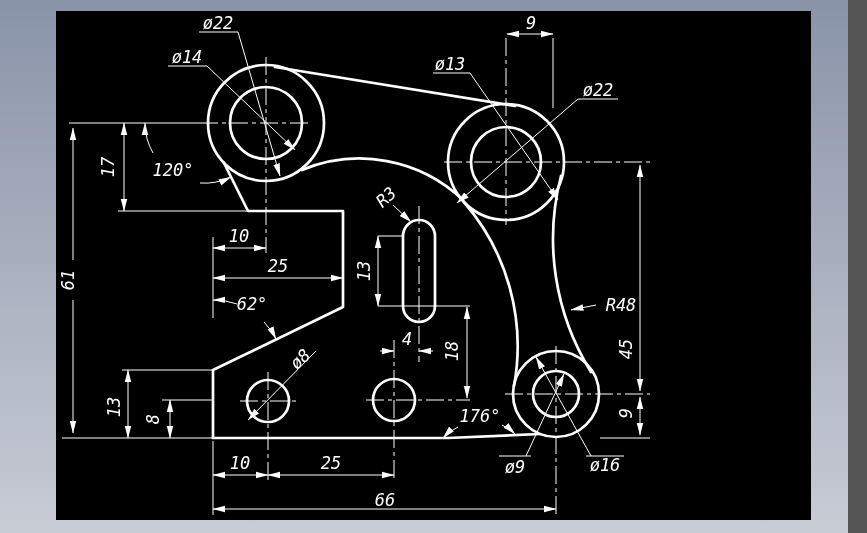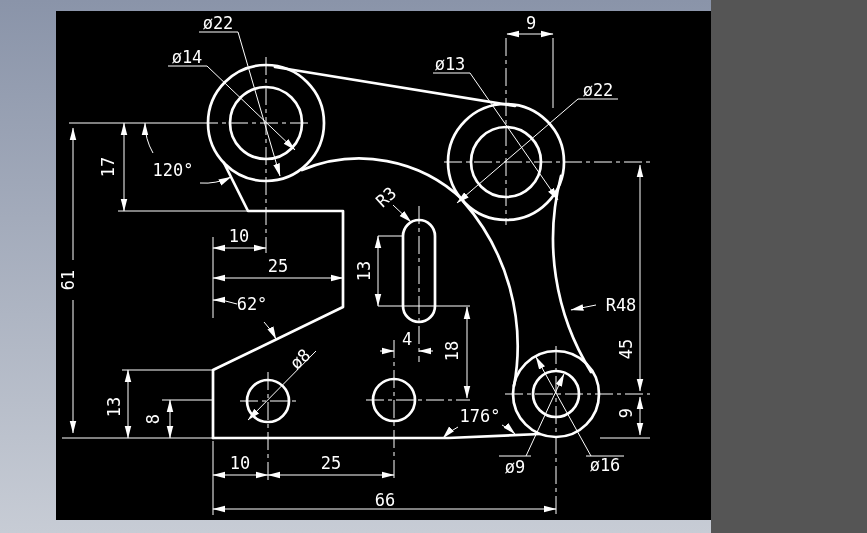--- a/index.html
+++ b/index.html
@@ -1,17 +1,17 @@
 <!DOCTYPE html>
 <html><head>
 <meta charset="utf-8">
 <style>
   html,body{margin:0;padding:0;background:#555;}
-  .stage{width:711px;height:533px;position:relative;overflow:hidden;
-         font-family:"DejaVu Sans Mono", monospace;}
+  .stage{width:848px;height:533px;position:relative;overflow:hidden;
+         font-family:"DejaVu Sans Mono", monospace;font-style:italic;}
   svg{display:block;}
   .dimtxt{font-family:"DejaVu Sans Mono", monospace;font-size:17px;}
 </style>
 </head>
 <body>
 
 <div class="stage">
 <svg width="867" height="533" viewBox="0 0 867 533">
   <defs>
     <linearGradient id="bg" x1="0" y1="0" x2="0" y2="1">

